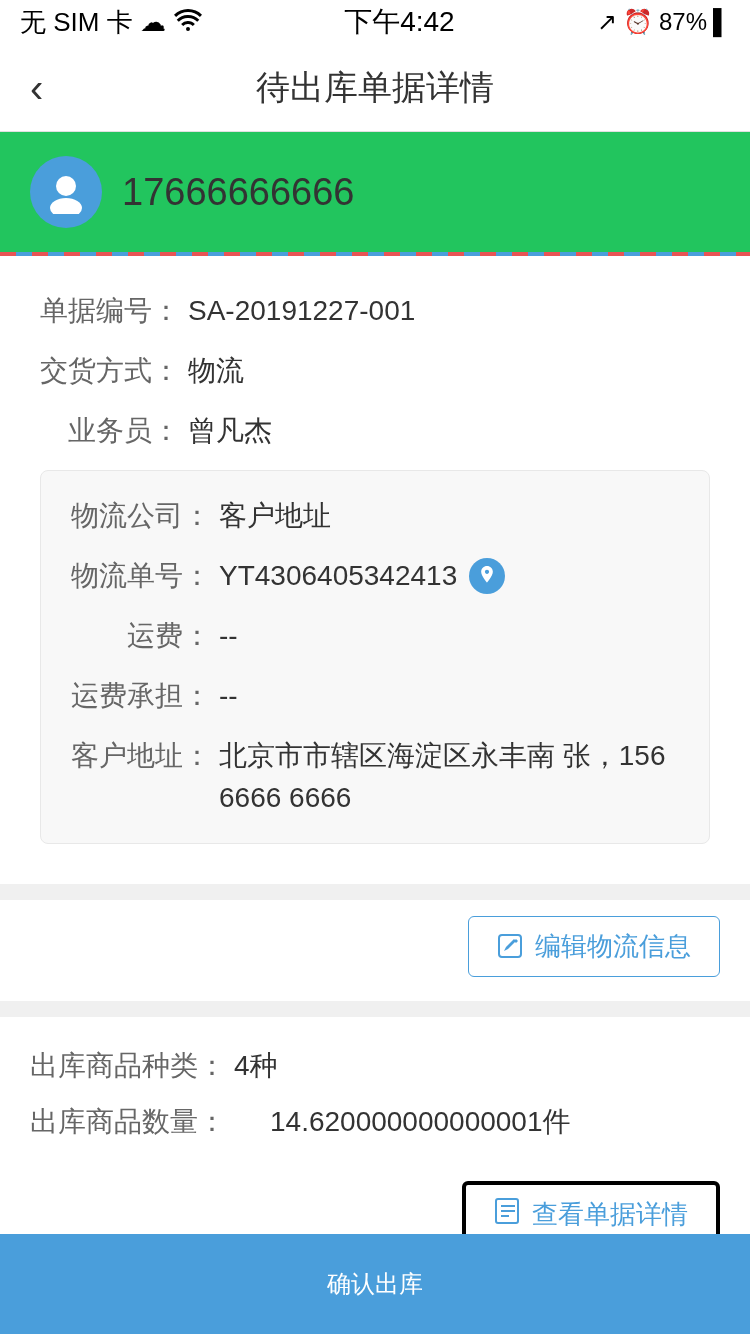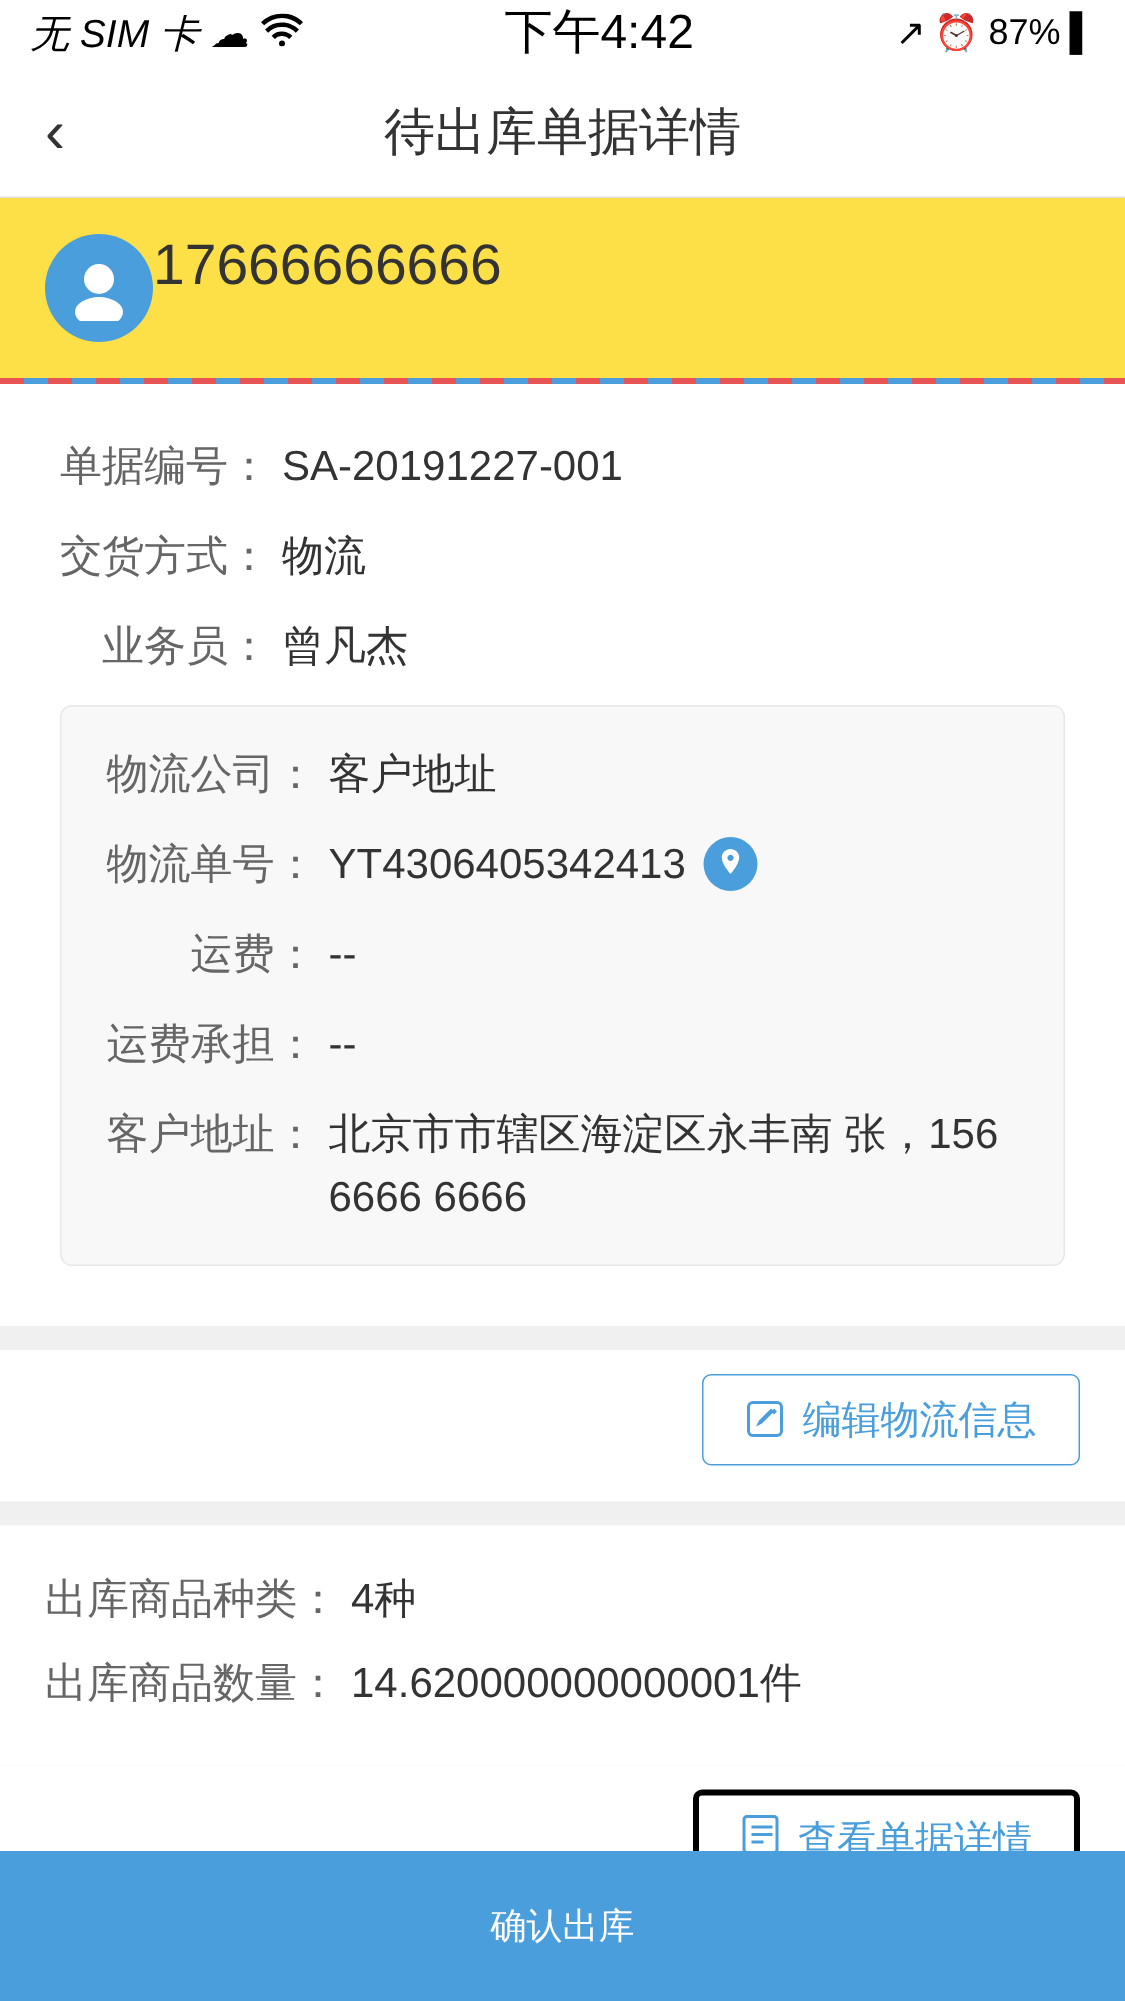--- a/index.html
+++ b/index.html
@@ -22,24 +22,23 @@
       justify-content: space-between;
       padding: 0 20px;
       font-size: 28px;
     }
     .status-left {
       display: flex;
       align-items: center;
       gap: 8px;
       font-size: 26px;
       color: #000;
-      font-style: italic;
     }
     .status-center {
-      font-size: 32px;
+      font-size: 28px;
       color: #000;
       font-weight: 500;
     }
     .status-right {
       display: flex;
       align-items: center;
       gap: 6px;
       font-size: 24px;
       color: #000;
     }
@@ -70,24 +69,25 @@
       font-weight: 500;
     }
 
     
     .content {
       padding-bottom: 120px;
     }
 
     
     .customer-header {
-      background: #fde047;
+      background: #22c55e;
       padding: 24px 30px;
       display: flex;
-      align-items: flex-start;
+      align-items: center;
+      gap: 20px;
       margin-bottom: 0;
     }
     .customer-avatar {
       width: 72px;
       height: 72px;
       border-radius: 50%;
       background: #4a9edb;
       display: flex;
       align-items: center;
       justify-content: center;
@@ -240,21 +240,22 @@
       background: #fff;
       padding: 30px 30px 24px;
     }
     .product-row {
       display: flex;
       align-items: center;
       margin-bottom: 18px;
       font-size: 28px;
     }
     .product-row:last-child {
-      margin-bottom: 12px;
+      margin-bottom: 0;
+      gap: 36px;
     }
     .product-label {
       color: #666;
       min-width: 160px;
     }
     .product-value {
       color: #333;
       margin-left: 8px;
     }
 

